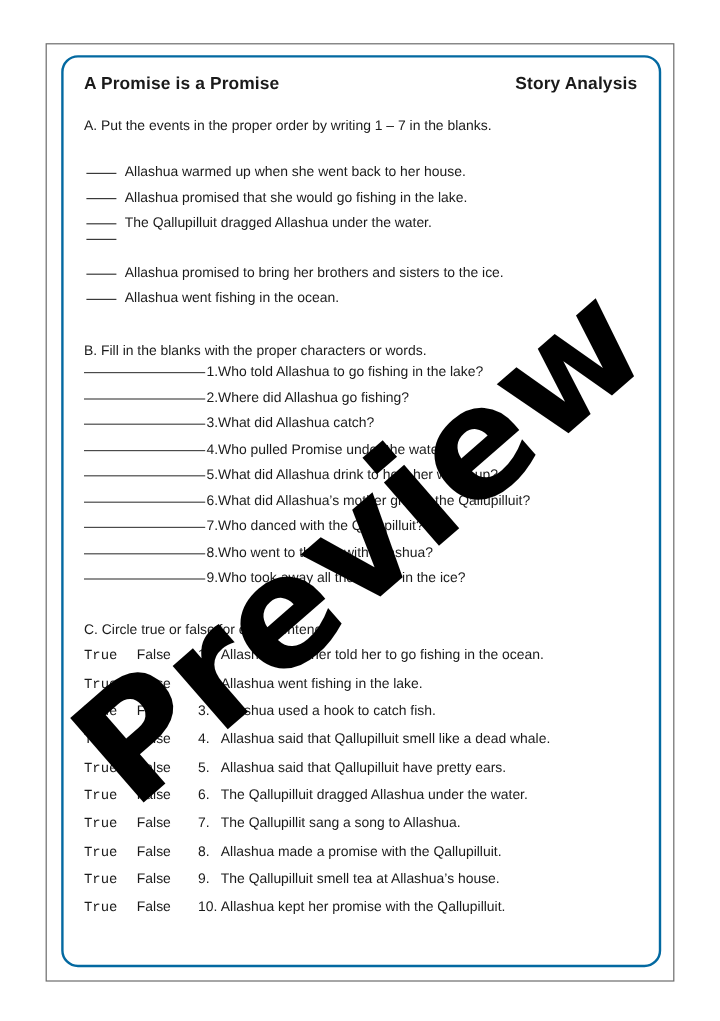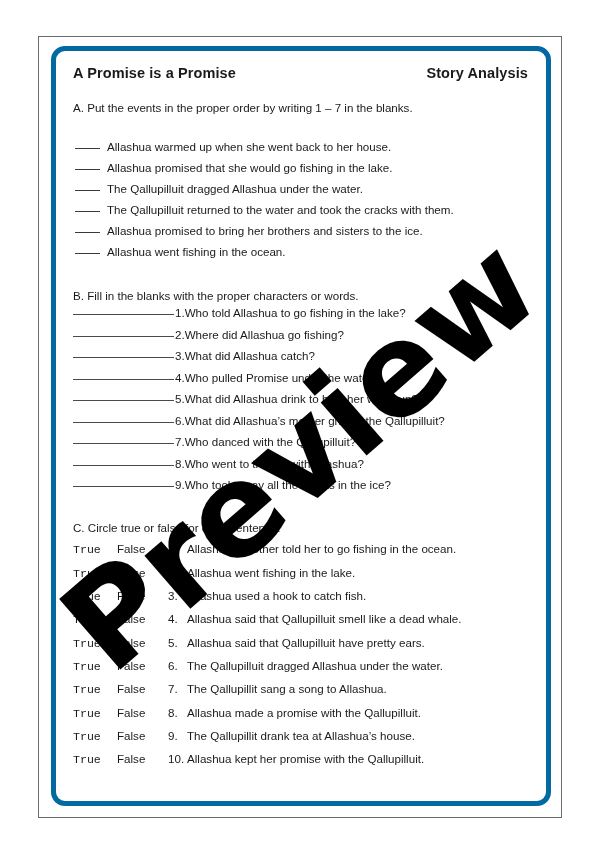--- a/index.html
+++ b/index.html
@@ -29,21 +29,21 @@
   }
 
   
   .worksheet-frame {
     position: absolute;
     left: 51px;
     top: 46px;
     width: 500px;
     height: 760px;
     box-sizing: border-box;
-    border: 5px solid #0369a1;
+    border: 2px solid #0369a1;
     border-radius: 14px;
     background: #ffffff;
     overflow: hidden;
   }
 
   .worksheet-inner {
     position: absolute;
     left: 0;
     top: 0;
     width: 100%;
@@ -168,21 +168,20 @@
         <li class="order-row">
           <span class="order-blank"></span>
           <span class="order-text">Allashua promised that she would go fishing in the lake.</span>
         </li>
         <li class="order-row">
           <span class="order-blank"></span>
           <span class="order-text">The Qallupilluit dragged Allashua under the water.</span>
         </li>
         <li class="order-row">
           <span class="order-blank"></span>
-          <span class="order-text">The Qallupilluit returned to the water and took the cracks with them.</span>
         </li>
         <li class="order-row">
           <span class="order-blank"></span>
           <span class="order-text">Allashua promised to bring her brothers and sisters to the ice.</span>
         </li>
         <li class="order-row">
           <span class="order-blank"></span>
           <span class="order-text">Allashua went fishing in the ocean.</span>
         </li>
       </ul>
@@ -291,21 +290,21 @@
         <li class="tf-row">
           <span class="tf-true">True</span>
           <span class="tf-false">False</span>
           <span class="tf-num">8.</span>
           <span class="tf-text">Allashua made a promise with the Qallupilluit.</span>
         </li>
         <li class="tf-row">
           <span class="tf-true">True</span>
           <span class="tf-false">False</span>
           <span class="tf-num">9.</span>
-          <span class="tf-text">The Qallupillit drank tea at Allashua’s house.</span>
+          <span class="tf-text">The Qallupilluit smell tea at Allashua’s house.</span>
         </li>
         <li class="tf-row">
           <span class="tf-true">True</span>
           <span class="tf-false">False</span>
           <span class="tf-num">10.</span>
           <span class="tf-text">Allashua kept her promise with the Qallupilluit.</span>
         </li>
       </ul>
     </div>
 

